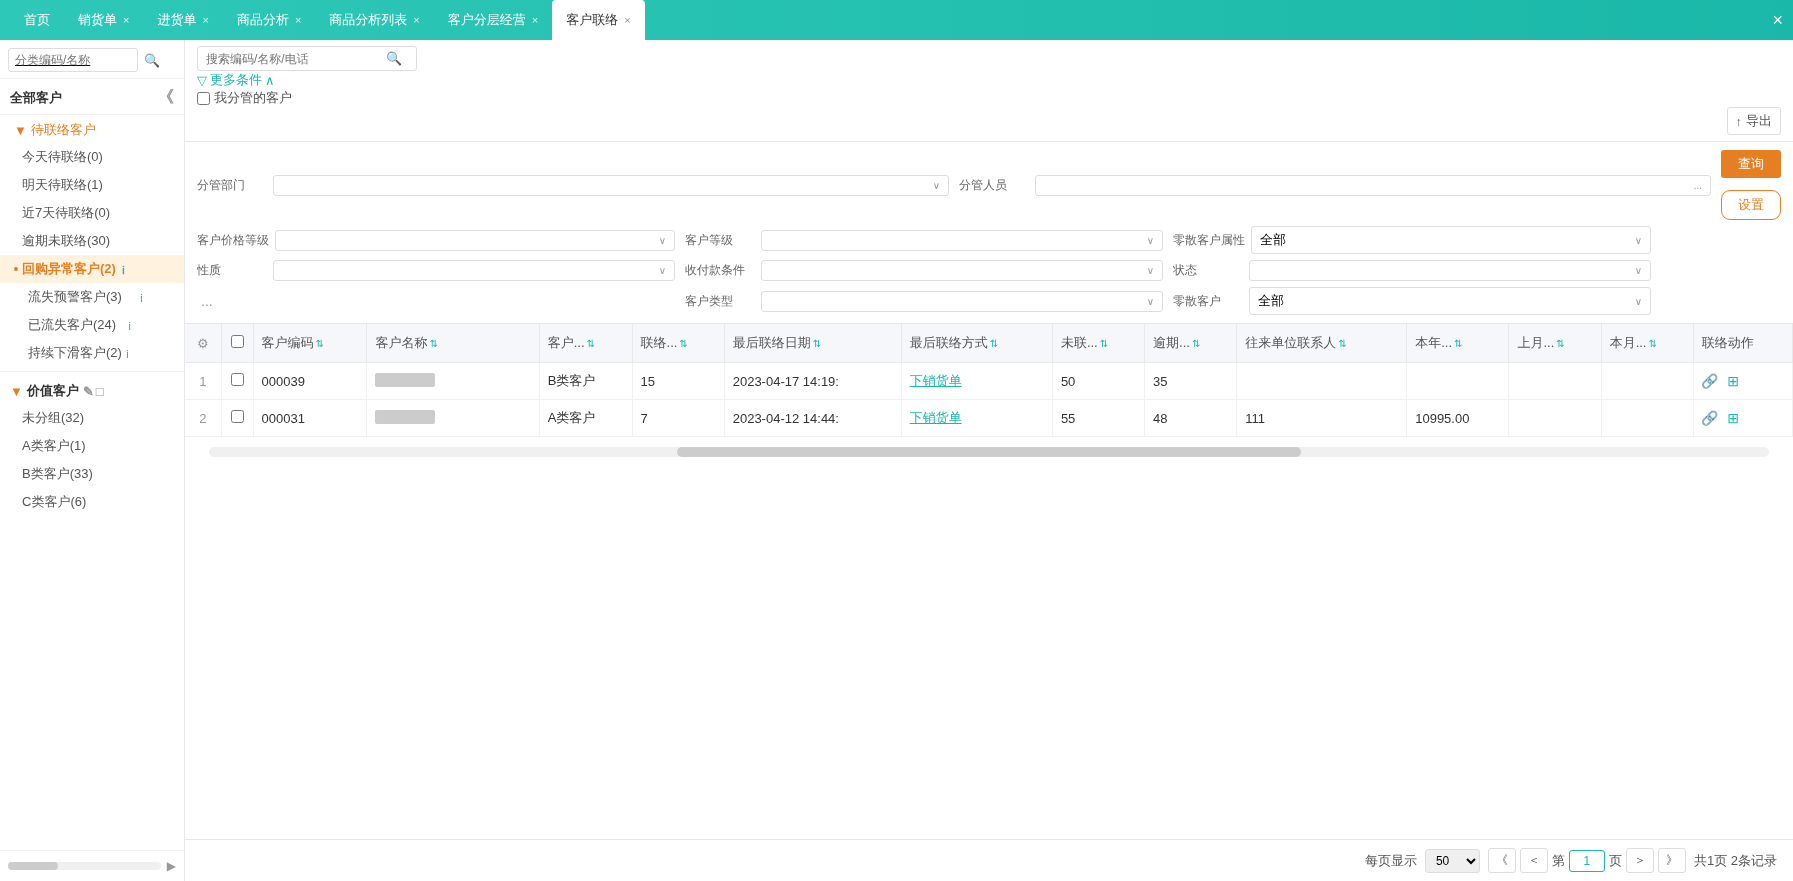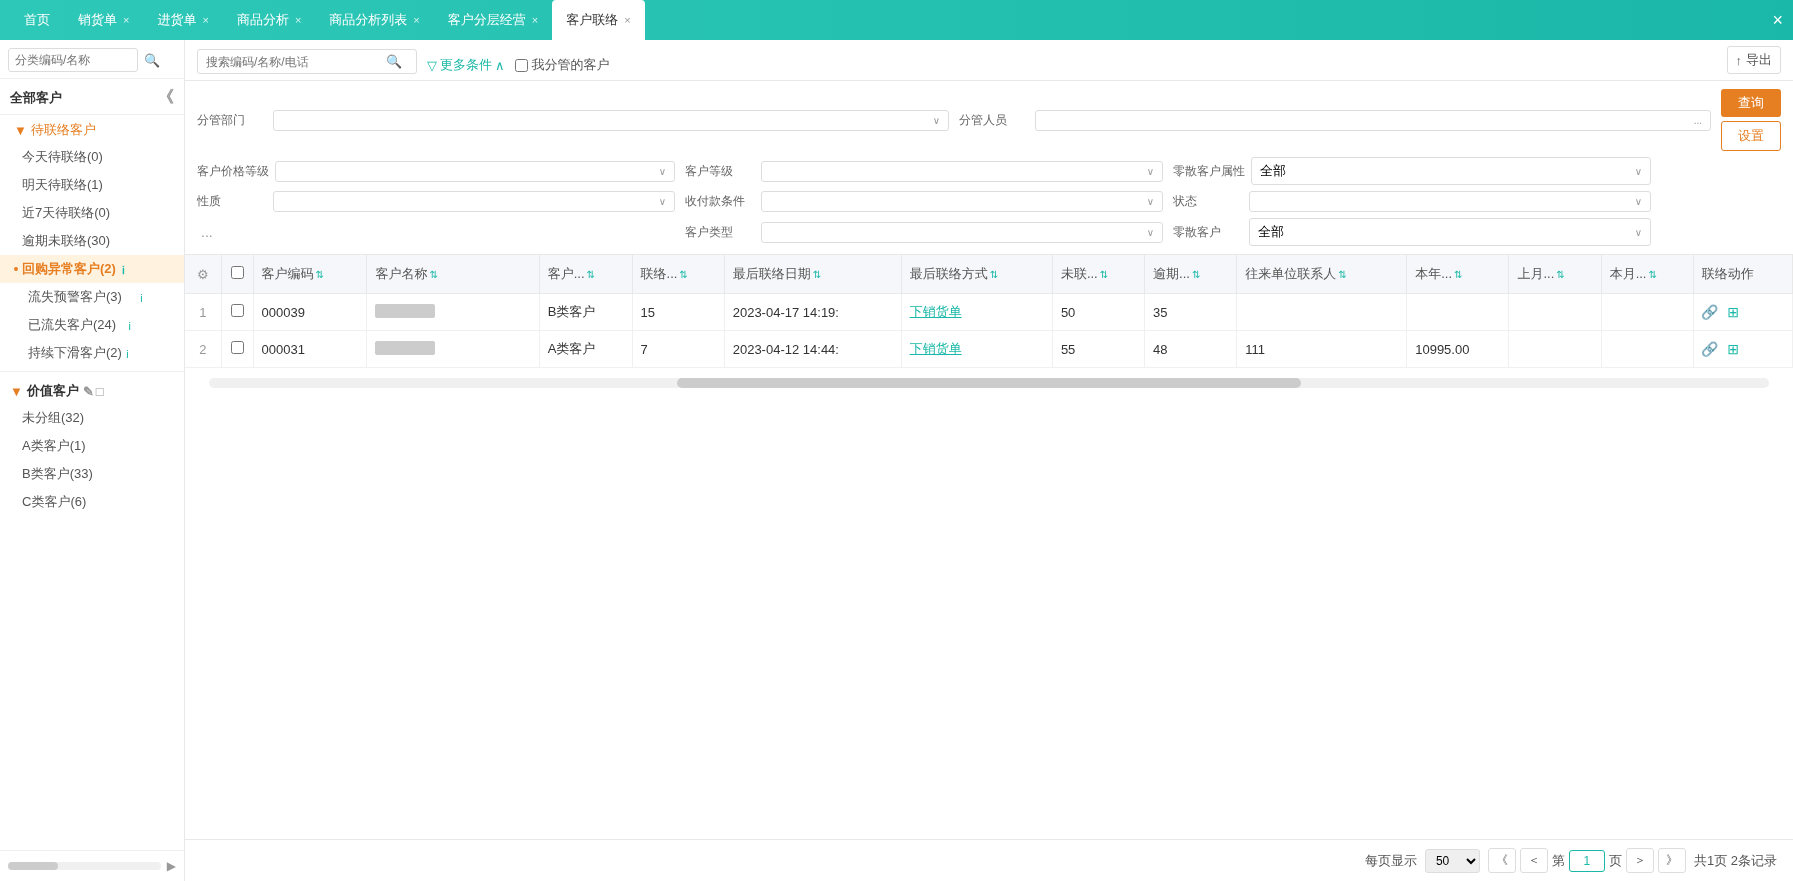--- a/index.html
+++ b/index.html
@@ -66,20 +66,21 @@
       align-items: center;
       border-bottom: 1px solid #f0f0f0;
     }
     .sidebar-search input {
       border: 1px solid #ddd;
       border-radius: 3px;
       padding: 4px 6px;
       font-size: 12px;
       width: 130px;
       outline: none;
+      text-decoration: underline;
     }
     .sidebar-search .search-icon {
       color: #999;
       margin-left: 6px;
       cursor: pointer;
     }
     .sidebar-section-header {
       display: flex;
       align-items: center;
       padding: 8px 10px 6px;
@@ -132,24 +133,25 @@
       flex-direction: column;
       background: #f5f5f5;
       overflow: hidden;
     }
 
     
     .filter-bar {
       background: #fff;
       padding: 6px 12px;
       display: flex;
-      align-items: flex-end;
-      gap: 10px;
+      align-items: flex-start;
+      gap: 0;
       border-bottom: 1px solid #e8e8e8;
       flex-wrap: wrap;
+      flex-direction: column;
     }
     .filter-search {
       display: flex;
       align-items: center;
       border: 1px solid #ddd;
       border-radius: 3px;
       padding: 4px 8px;
       width: 220px;
       background: #fff;
     }
@@ -234,36 +236,36 @@
       align-items: center;
       justify-content: space-between;
       cursor: pointer;
       min-width: 120px;
       background: #fff;
     }
     .filter-select .arrow { color: #999; font-size: 10px; }
     .filter-actions {
       display: flex;
       flex-direction: column;
-      gap: 4px;
+      gap: 12px;
     }
     .btn-query {
       background: #e67e22;
       color: #fff;
       border: none;
       border-radius: 3px;
       padding: 5px 16px;
       cursor: pointer;
       font-size: 13px;
     }
     .btn-settings {
       background: #fff;
       color: #e67e22;
       border: 1px solid #e67e22;
-      border-radius: 3px;
+      border-radius: 9px;
       padding: 5px 16px;
       cursor: pointer;
       font-size: 13px;
     }
     .filter-dots {
       color: #999;
       cursor: pointer;
       font-size: 14px;
       padding: 0 4px;
     }

